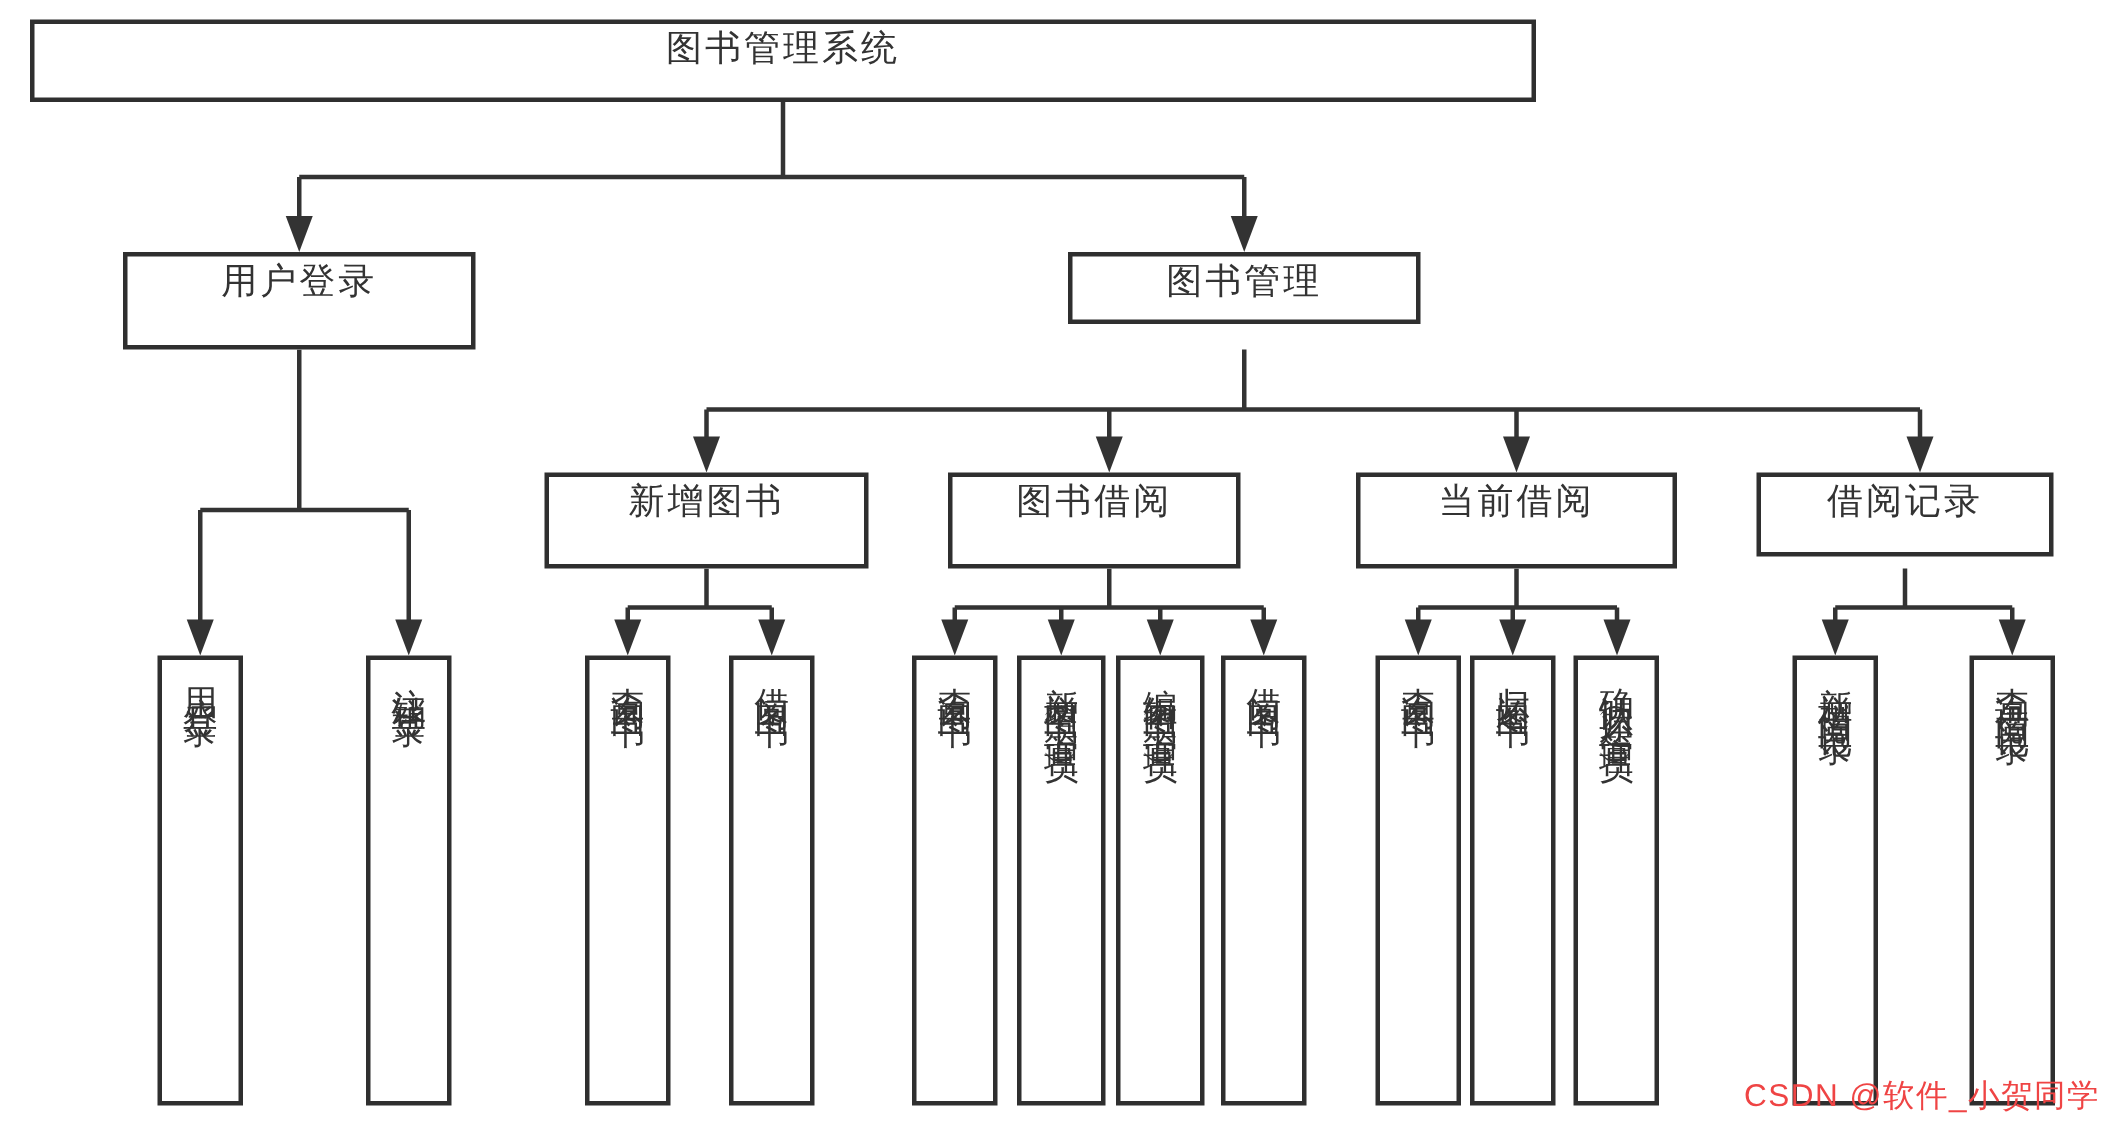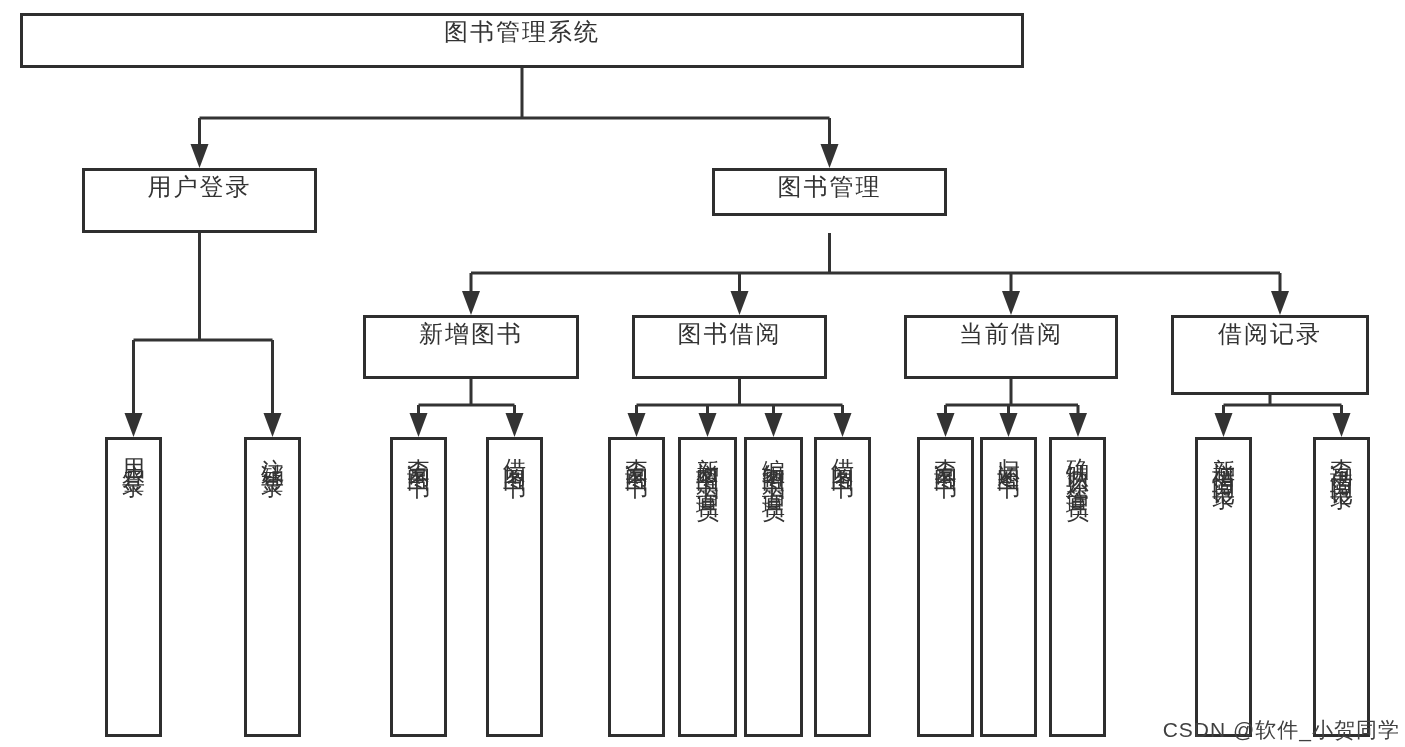--- a/index.html
+++ b/index.html
@@ -38,21 +38,21 @@
     font-size: 23px;
     letter-spacing: 6px;
     color: #333333;
     line-height: 1;
   }
   .watermark {
     position: absolute;
     right: 5px;
     bottom: 3px;
     font-size: 21px;
-    color: #404040;
+    color: #ef4444;
     letter-spacing: 1px;
     white-space: nowrap;
   }
 </style>
 </head>
 <body>
 
 <div class="canvas">
 
   <svg class="connector-layer" viewBox="0 0 1405 747" xmlns="http://www.w3.org/2000/svg">
@@ -126,21 +126,21 @@
 
   <div class="box h" style="left:363px;top:315px;width:216px;height:64px">
     <span>新增图书</span>
   </div>
   <div class="box h" style="left:632px;top:315px;width:195px;height:64px">
     <span>图书借阅</span>
   </div>
   <div class="box h" style="left:904px;top:315px;width:214px;height:64px">
     <span>当前借阅</span>
   </div>
-  <div class="box h" style="left:1171px;top:315px;width:198px;height:80px">
+  <div class="box h" style="left:1171px;top:315px;width:198px;height:56px">
     <span>借阅记录</span>
   </div>
 
   <div class="box v" style="left:105px;top:437px;width:57px;height:300px">
     <span>用户登录</span>
   </div>
   <div class="box v" style="left:244px;top:437px;width:57px;height:300px">
     <span>注销登录</span>
   </div>
 

